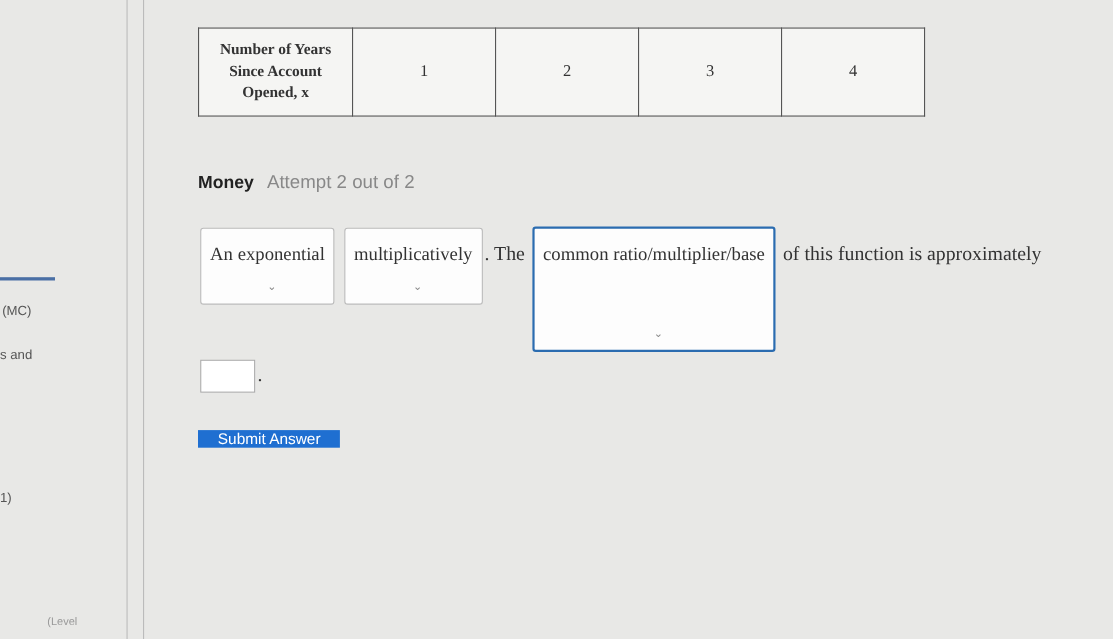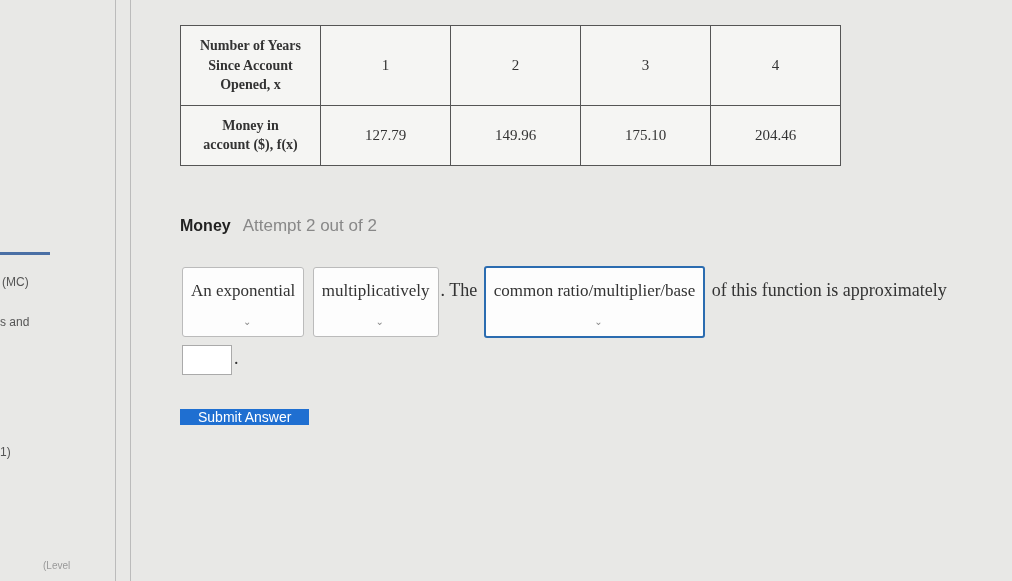--- a/index.html
+++ b/index.html
@@ -89,21 +89,21 @@
       align-items: center;
       border: 1px solid #bbb;
       background: #fdfdfd;
       padding: 3px 8px;
       border-radius: 3px;
       font-size: 17px;
       cursor: pointer;
       margin: 0 2px;
       flex-direction: column;
     }
-    .dropdown.highlighted { border: 2px solid #2b6cb0; }
+    .dropdown.highlighted { border: 2px solid #2b6cb0; gap: 42px; }
     .chevron {
       margin-left: 8px;
       font-size: 10px;
       color: #888;
     }
     .input-box {
       display: inline-block;
       border: 1px solid #aaa;
       background: #fff;
       width: 50px;
@@ -140,27 +140,20 @@
 <div class="content">
   <table class="data-table">
     <tbody>
         <tr>
       <td class="row-header">Number of Years Since Account Opened, x</td>
       <td class="data-cell">1</td>
       <td class="data-cell">2</td>
       <td class="data-cell">3</td>
       <td class="data-cell">4</td>
     </tr>
-    <tr>
-      <td class="row-header">Money in account ($), f(x)</td>
-      <td class="data-cell">127.79</td>
-      <td class="data-cell">149.96</td>
-      <td class="data-cell">175.10</td>
-      <td class="data-cell">204.46</td>
-    </tr>
   </tbody>
     </table>
 
   <div class="answer-section">
     <span class="answer-label">Money</span>
     <span class="attempt-text">Attempt 2 out of 2</span>
 
     <div class="answer-body">
       <span class="dropdown">
         <span>An exponential</span>

